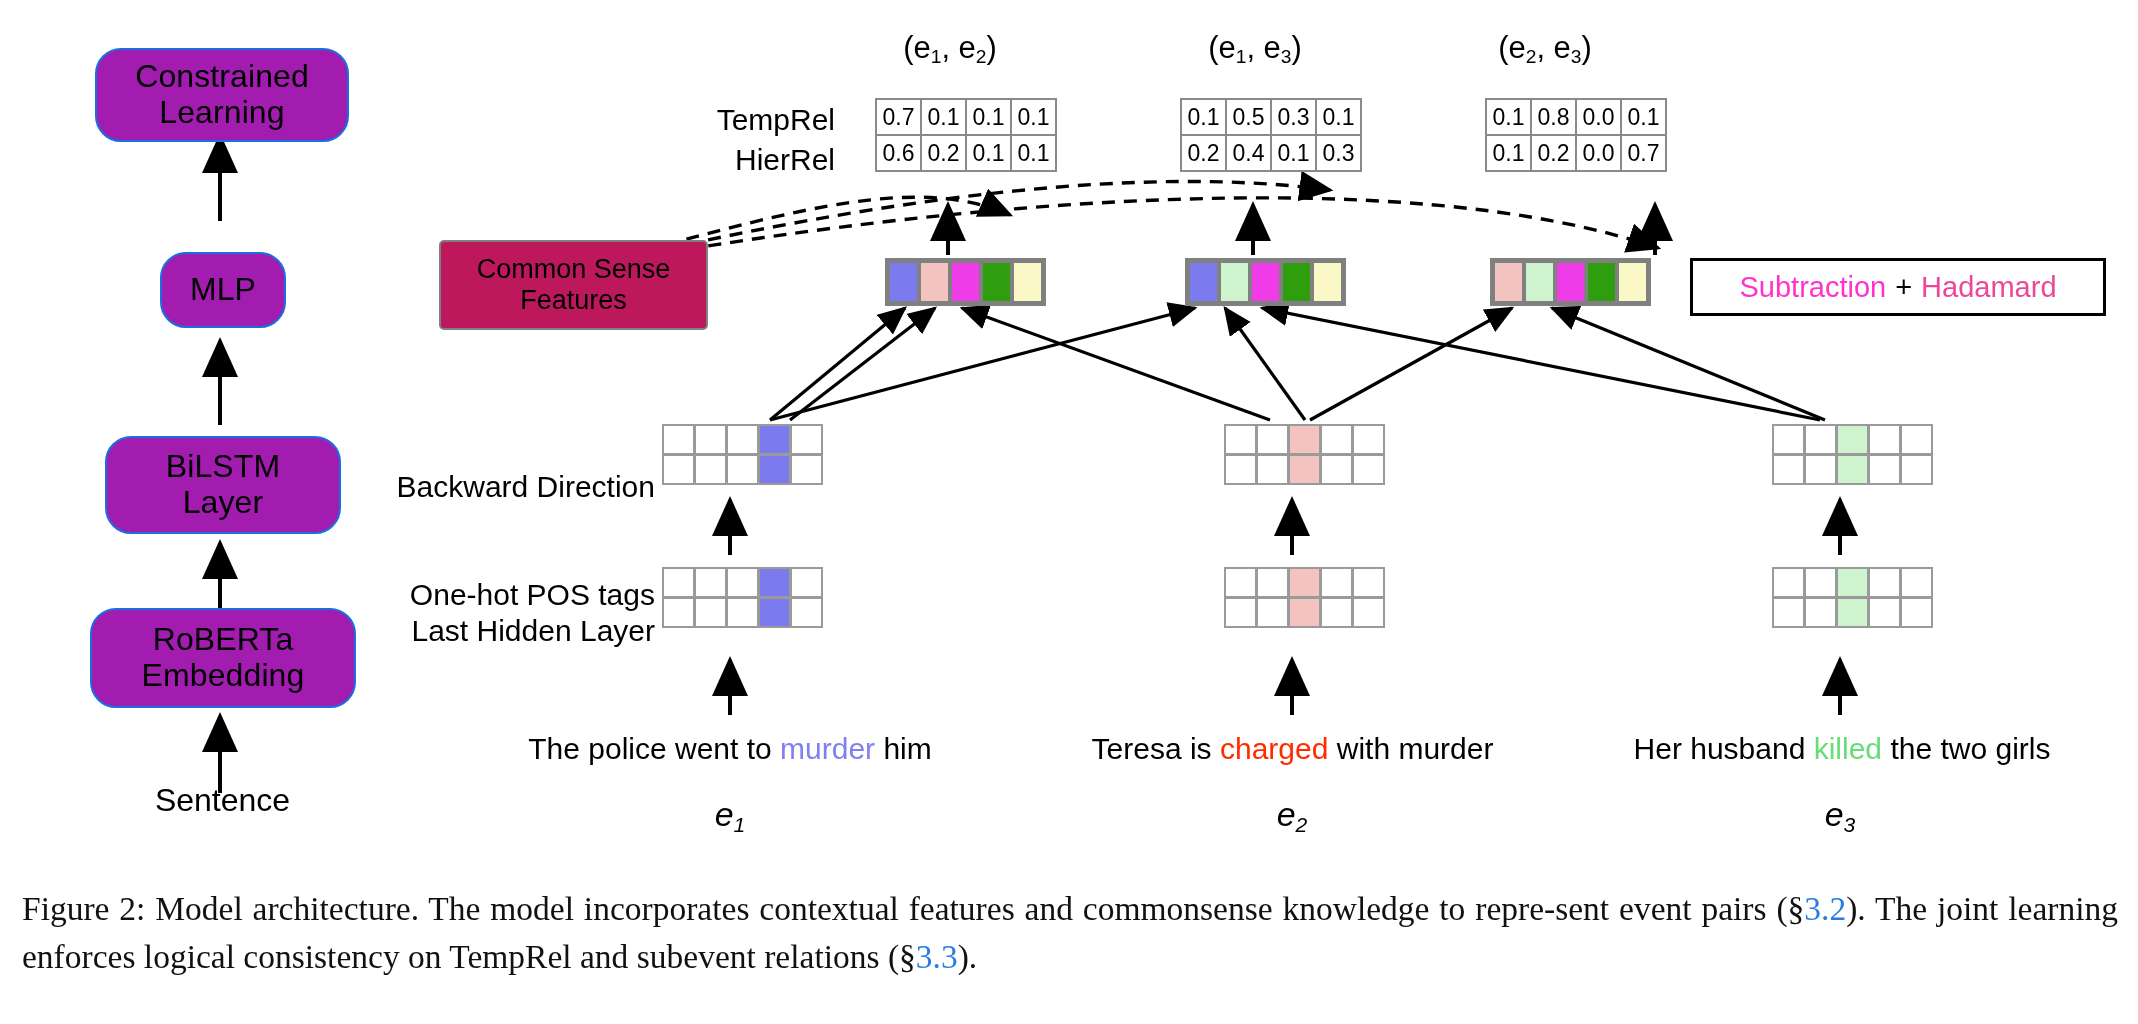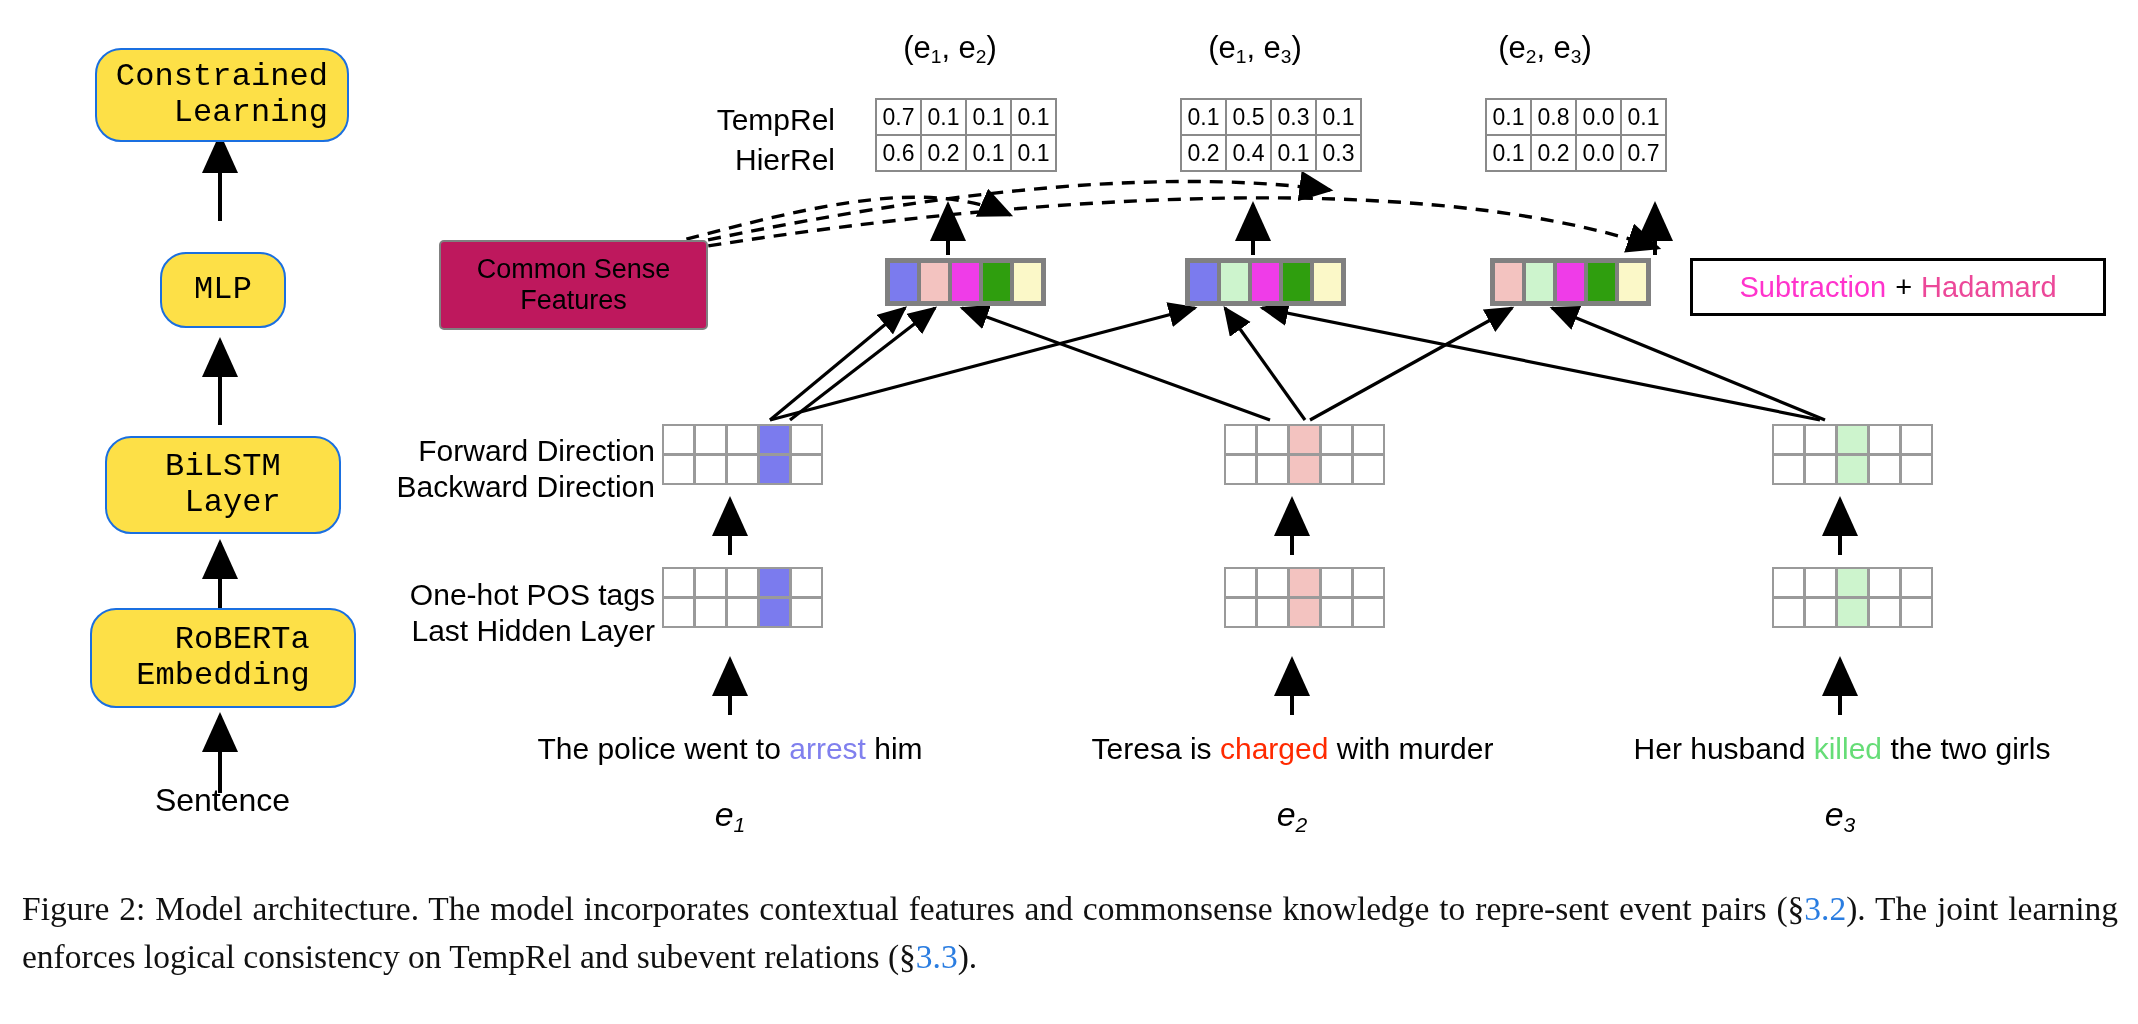--- a/index.html
+++ b/index.html
@@ -3,23 +3,23 @@
 <meta charset="utf-8">
 <style>
   html,body{margin:0;padding:0;background:#ffffff;}
   body{width:2138px;height:1024px;position:relative;overflow:hidden;
        font-family:"Liberation Sans", sans-serif;color:#000;}
 
   .fig{position:absolute;left:0;top:0;width:2138px;height:1024px;}
   svg.wires{position:absolute;left:0;top:0;width:2138px;height:1024px;pointer-events:none;}
 
   
-  .pbox{position:absolute;border:2.5px solid #1a6fe0;border-radius:26px;background:#fde047;
-        display:flex;align-items:center;justify-content:center;text-align:right;
-        font-size:32px;line-height:1.12;letter-spacing:.1px;font-family:Liberation Mono, monospace;}
+  .pbox{position:absolute;border:2.5px solid #1a6fe0;border-radius:26px;background:#a21caf;
+        display:flex;align-items:center;justify-content:center;text-align:center;
+        font-size:32px;line-height:1.12;letter-spacing:.1px;}
   .plabel{position:absolute;font-size:32px;text-align:center;}
 
   
   .rlab{position:absolute;font-size:30px;text-align:right;white-space:nowrap;}
   .clab{position:absolute;font-size:34px;text-align:center;white-space:nowrap;font-style:italic;}
   .pairhdr{position:absolute;font-size:31px;text-align:center;white-space:nowrap;}
   sub{font-size:.62em;vertical-align:-.28em;}
 
   
   .ptable{position:absolute;display:flex;flex-direction:column;
@@ -228,21 +228,20 @@
     <div class="seg" style="background:#2f9e0e"></div>
     <div class="seg" style="background:#fbf8c8"></div>
   </div>
 
   <div class="legend" style="left:1690px;top:258px;width:370px;height:52px;">
     <span class="sub">Subtraction</span>
     <span class="plus">+</span>
     <span class="had">Hadamard</span>
   </div>
 
-  <div class="rlab" style="left:330px;top:434px;width:325px;">Forward Direction</div>
   <div class="rlab" style="left:330px;top:470px;width:325px;">Backward Direction</div>
 
   <div class="grid" style="left:663px;top:425px;">
     <div class="grow">
       <div class="gcell"></div>
       <div class="gcell"></div>
       <div class="gcell"></div>
       <div class="gcell" style="background:#7b7bee"></div>
       <div class="gcell"></div>
     </div>
@@ -337,21 +336,21 @@
     <div class="grow">
       <div class="gcell"></div>
       <div class="gcell"></div>
       <div class="gcell" style="background:#cdf4cd"></div>
       <div class="gcell"></div>
       <div class="gcell"></div>
     </div>
   </div>
 
   <div class="sent" style="left:480px;top:732px;width:500px;">
-    <span>The police went to </span><span class="ev1">arrest</span><span> him</span>
+    <span>The police went to </span><span class="ev1">murder</span><span> him</span>
   </div>
   <div class="sent" style="left:1040px;top:732px;width:505px;">
     <span>Teresa is </span><span class="ev2">charged</span><span> with murder</span>
   </div>
   <div class="sent" style="left:1562px;top:732px;width:560px;">
     <span>Her husband </span><span class="ev3">killed</span><span> the two girls</span>
   </div>
 
   <div class="clab" style="left:630px;top:795px;width:200px;">
     <span>e</span><sub>1</sub>

